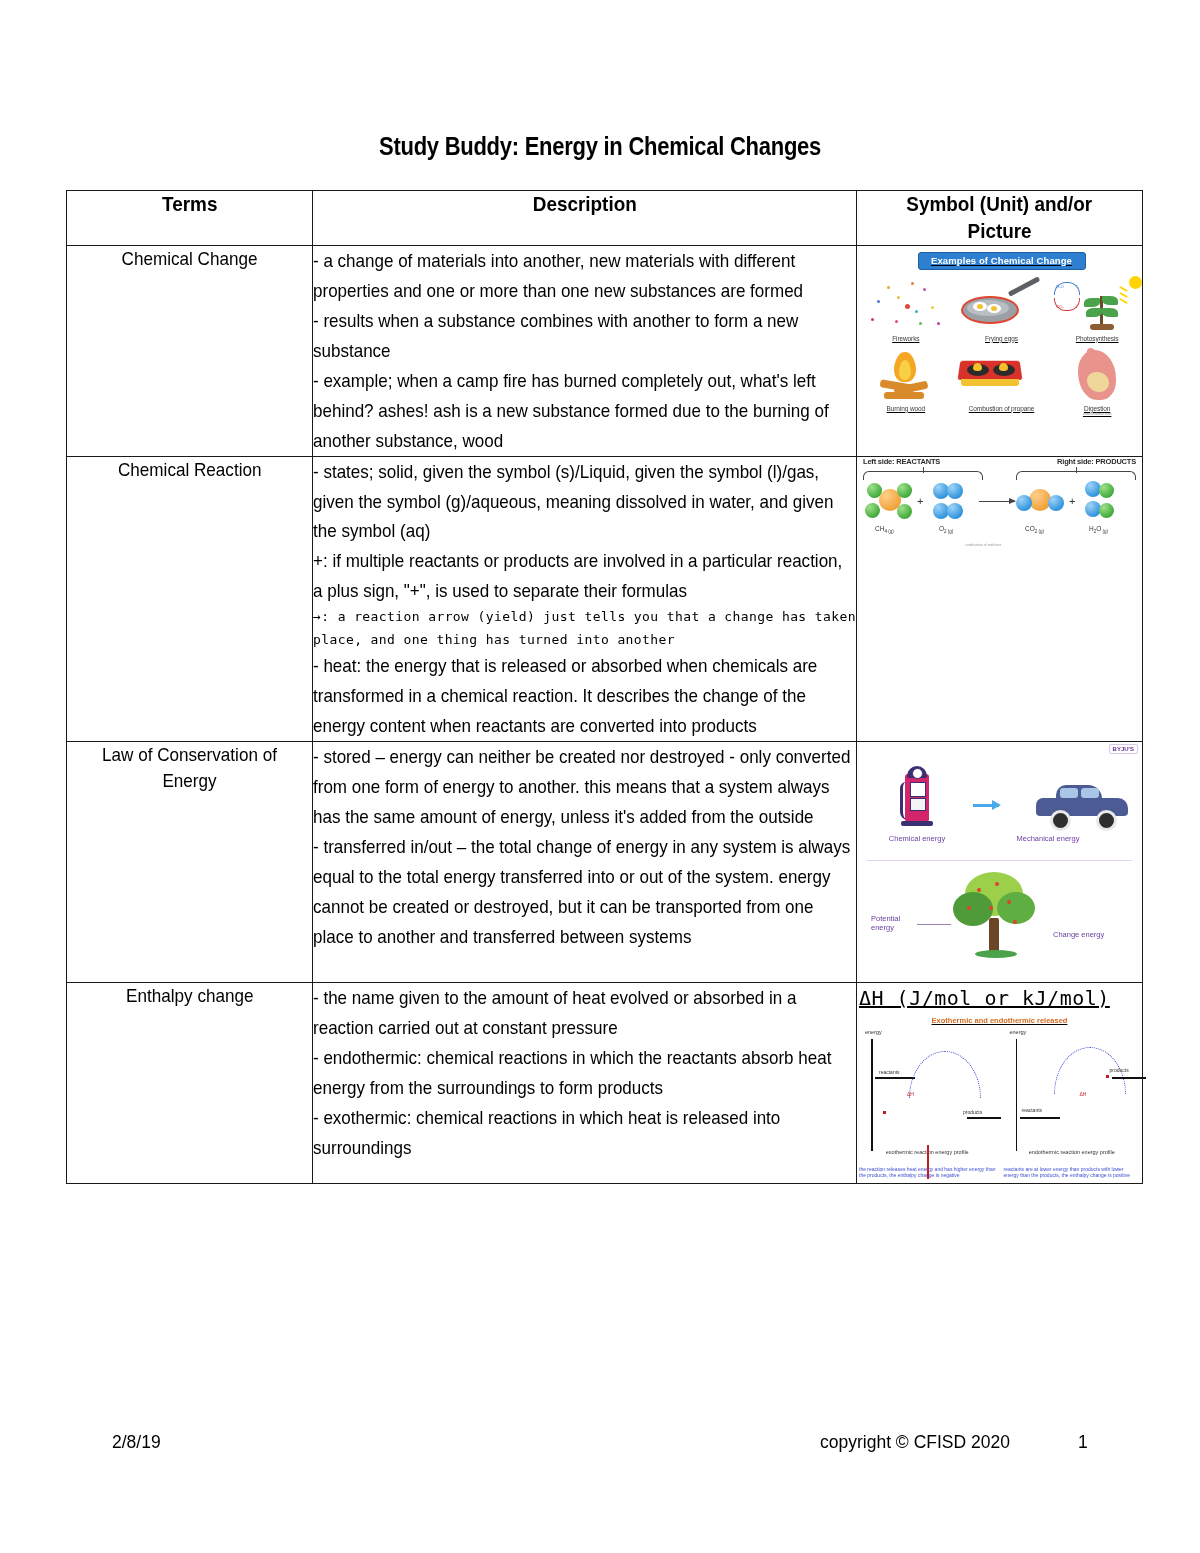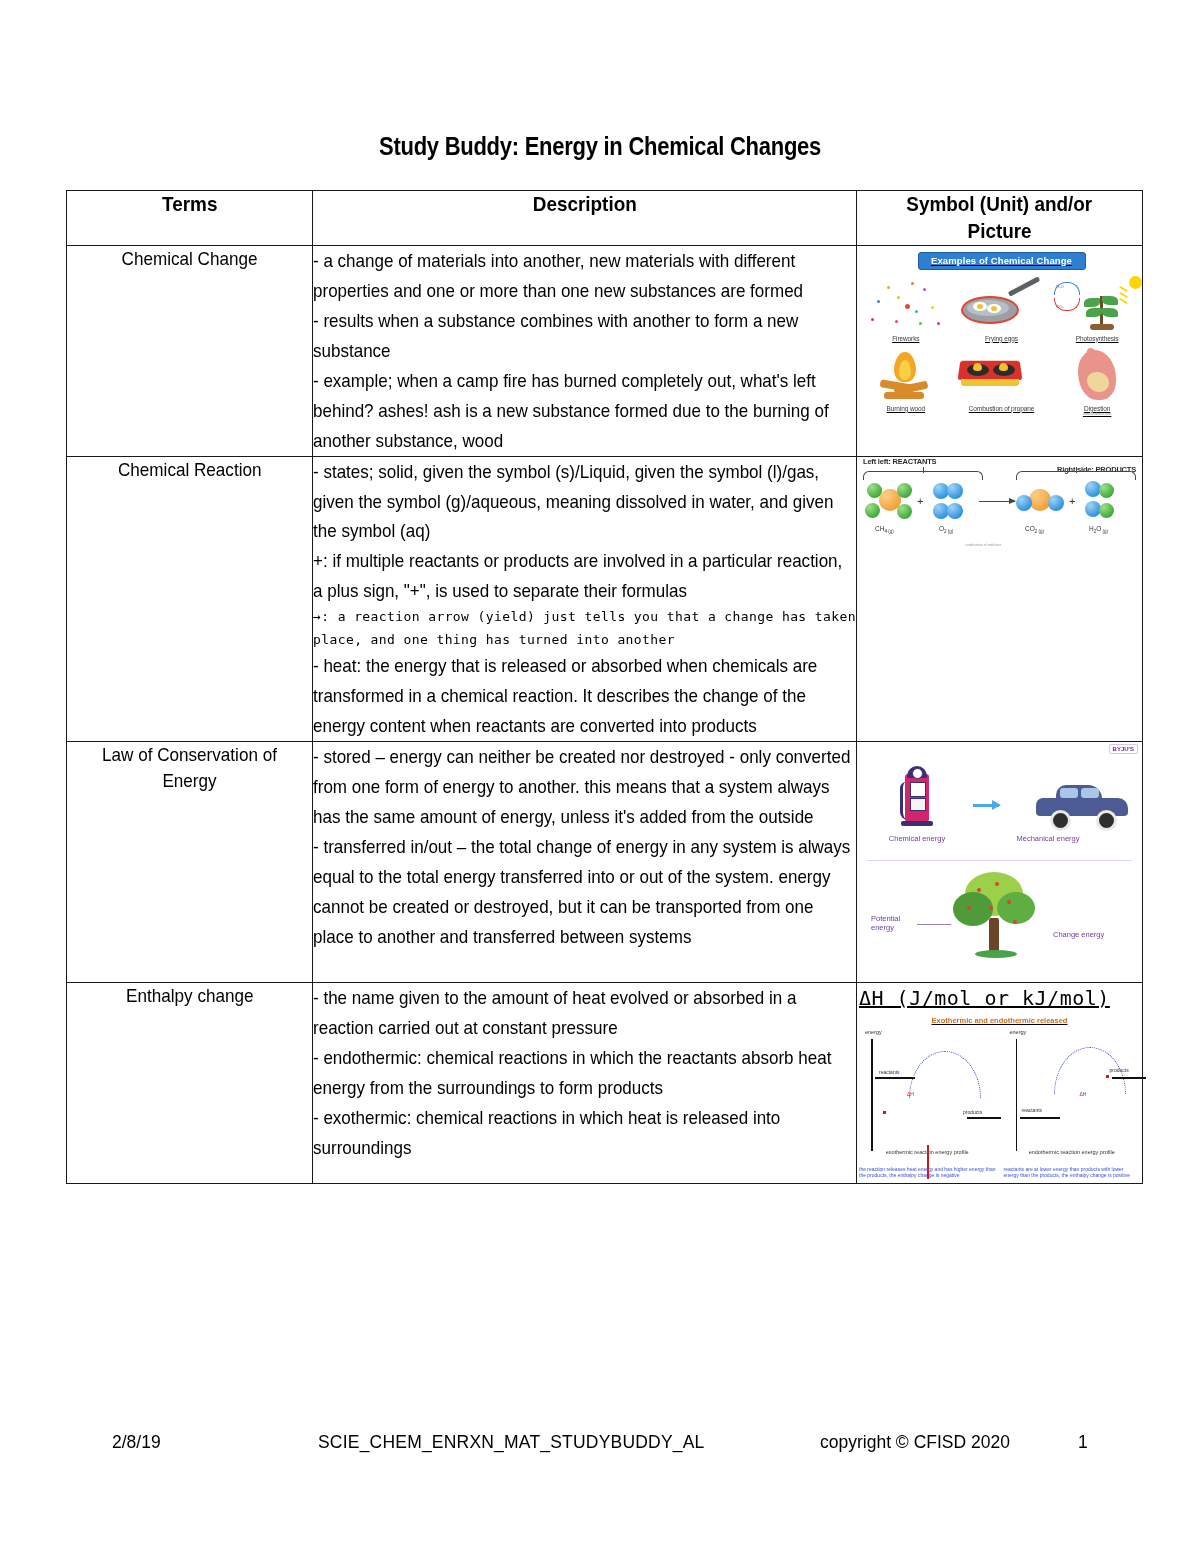--- a/index.html
+++ b/index.html
@@ -428,22 +428,22 @@
           <span>Chemical Reaction</span>
         </td>
         <td class="desc">
           <p>- states; solid, given the symbol (s)/Liquid, given the symbol (l)/gas, given the symbol (g)/aqueous, meaning dissolved in water, and given the symbol (aq)</p>
           <p>+: if multiple reactants or products are involved in a particular reaction, a plus sign, "+", is used to separate their formulas</p>
           <p class="mono">→: a reaction arrow (yield) just tells you that a change has taken place, and one thing has turned into another</p>
           <p>- heat: the energy that is released or absorbed when chemicals are transformed in a chemical reaction. It describes the change of the energy content when reactants are converted into products</p>
         </td>
         <td class="pic">
           <div class="pic-wrap fig-rxn">
-            <div class="rxn-lbl" style="left:6px;top:0px;">Left left: REACTANTS</div>
-            <div class="rxn-lbl" style="right:6px;top:8px;">Right side: PRODUCTS</div>
+            <div class="rxn-lbl" style="left:6px;top:0px;">Left side: REACTANTS</div>
+            <div class="rxn-lbl" style="right:6px;top:0px;">Right side: PRODUCTS</div>
             <div class="brace" style="left:6px;top:14px;width:118px;"></div>
             <div class="brace" style="right:6px;top:14px;width:118px;"></div>
 
             <div class="atom o" style="left:22px;top:32px;width:22px;height:22px;"></div>
             <div class="atom g" style="left:10px;top:26px;width:15px;height:15px;"></div>
             <div class="atom g" style="left:40px;top:26px;width:15px;height:15px;"></div>
             <div class="atom g" style="left:8px;top:46px;width:15px;height:15px;"></div>
             <div class="atom g" style="left:40px;top:47px;width:15px;height:15px;"></div>
             <div class="mol-lbl" style="left:18px;top:68px;">CH<sub>4 (g)</sub></div>
 
@@ -583,18 +583,17 @@
             </div>
           </div>
         </td>
       </tr>
 
     </tbody>
   </table>
 
   <div class="footer">
     <span class="f-date">2/8/19</span>
-    <span class="f-code">SCIE_CHEM_ENRXN_MAT_STUDYBUDDY_AL</span>
     <span class="f-copy">copyright © CFISD 2020</span>
     <span class="f-page">1</span>
   </div>
 
 </div>
 
 </body></html>

